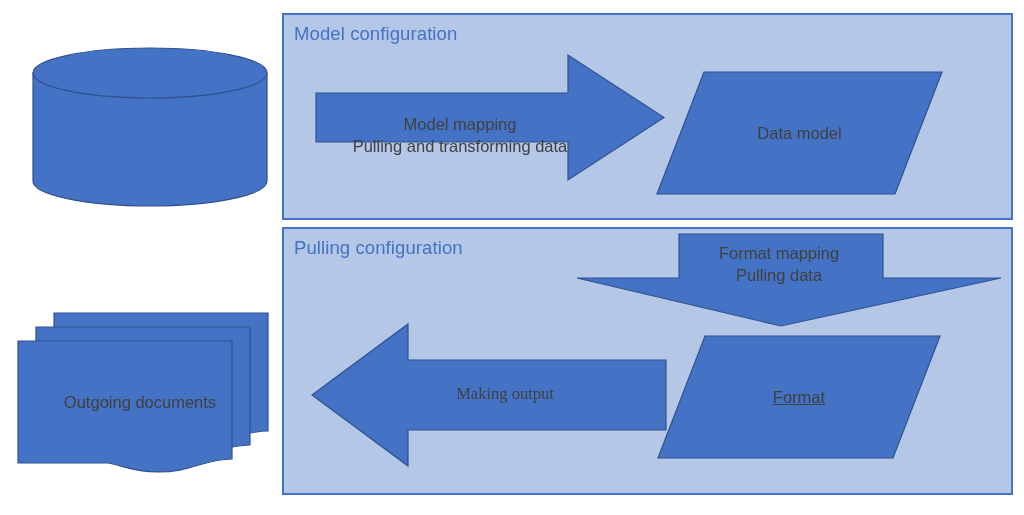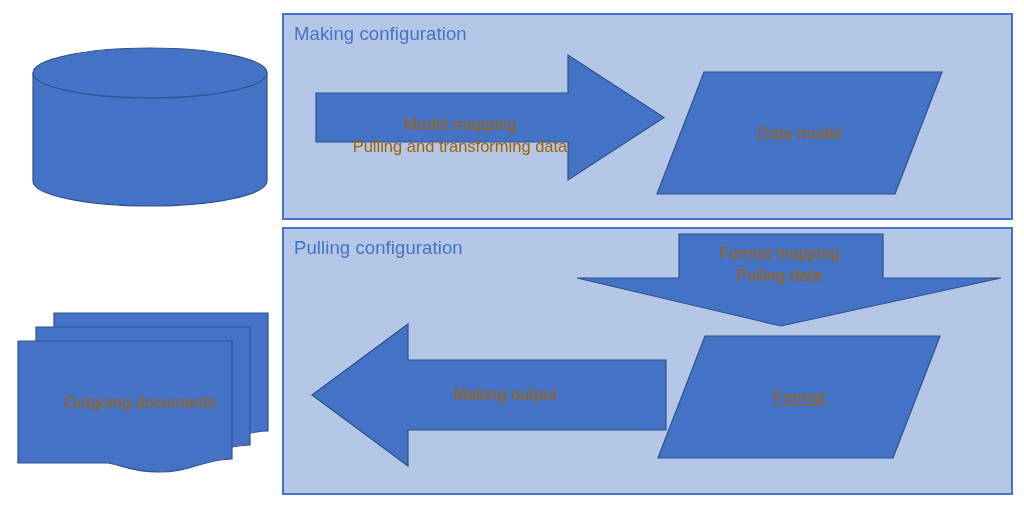--- a/index.html
+++ b/index.html
@@ -44,21 +44,21 @@
     color: #4472c4;
     letter-spacing: 0.1px;
     white-space: nowrap;
   }
   .svgshape {
     position: absolute;
     overflow: visible;
   }
   .shape-text {
     position: absolute;
-    color: #a16207;
+    color: #404040;
     font-size: 16.5px;
     text-align: center;
     line-height: 1.35;
     white-space: pre-line;
     pointer-events: none;
   }
   
   #cylinder { left: 33px; top: 48px; width: 234px; height: 158px; }
   #cylinder-label { left: 33px; top: 131px; width: 234px; }
   
@@ -68,32 +68,32 @@
   #arrow-right { left: 316px; top: 55px; width: 348px; height: 125px; }
   #arrow-right-label { left: 320px; top: 113px; width: 280px; }
   
   #par-datamodel { left: 657px; top: 72px; width: 285px; height: 122px; }
   #par-datamodel-label { left: 657px; top: 122px; width: 285px; }
   
   #arrow-down { left: 577px; top: 234px; width: 424px; height: 92px; }
   #arrow-down-label { left: 679px; top: 242px; width: 200px; text-align: center; }
   
   #arrow-left { left: 312px; top: 324px; width: 354px; height: 142px; }
-  #arrow-left-label { left: 370px; top: 383px; width: 270px; }
+  #arrow-left-label { left: 370px; top: 383px; width: 270px; font-family: Liberation Serif, serif; }
   
   #par-format { left: 658px; top: 336px; width: 282px; height: 122px; }
   #par-format-label { left: 658px; top: 386px; width: 282px; text-decoration: underline; }
 </style>
 </head>
 <body>
 
 <div id="canvas">
 
   <div class="panel" id="panel-model">
-    <div class="panel-label">Making configuration</div>
+    <div class="panel-label">Model configuration</div>
   </div>
 
   <div class="panel" id="panel-format">
     <div class="panel-label">Pulling configuration</div>
   </div>
 
   <svg class="svgshape" id="cylinder" viewBox="0 0 234 158">
     <path d="M0,25 L0,133 A117,25 0 0 0 234,133 L234,25 Z" fill="#4472c4" stroke="#2f528f" stroke-width="1.2"></path>
     <ellipse cx="117" cy="25" rx="117" ry="25" fill="#4472c4" stroke="#2f528f" stroke-width="1.2"></ellipse>
   </svg>

